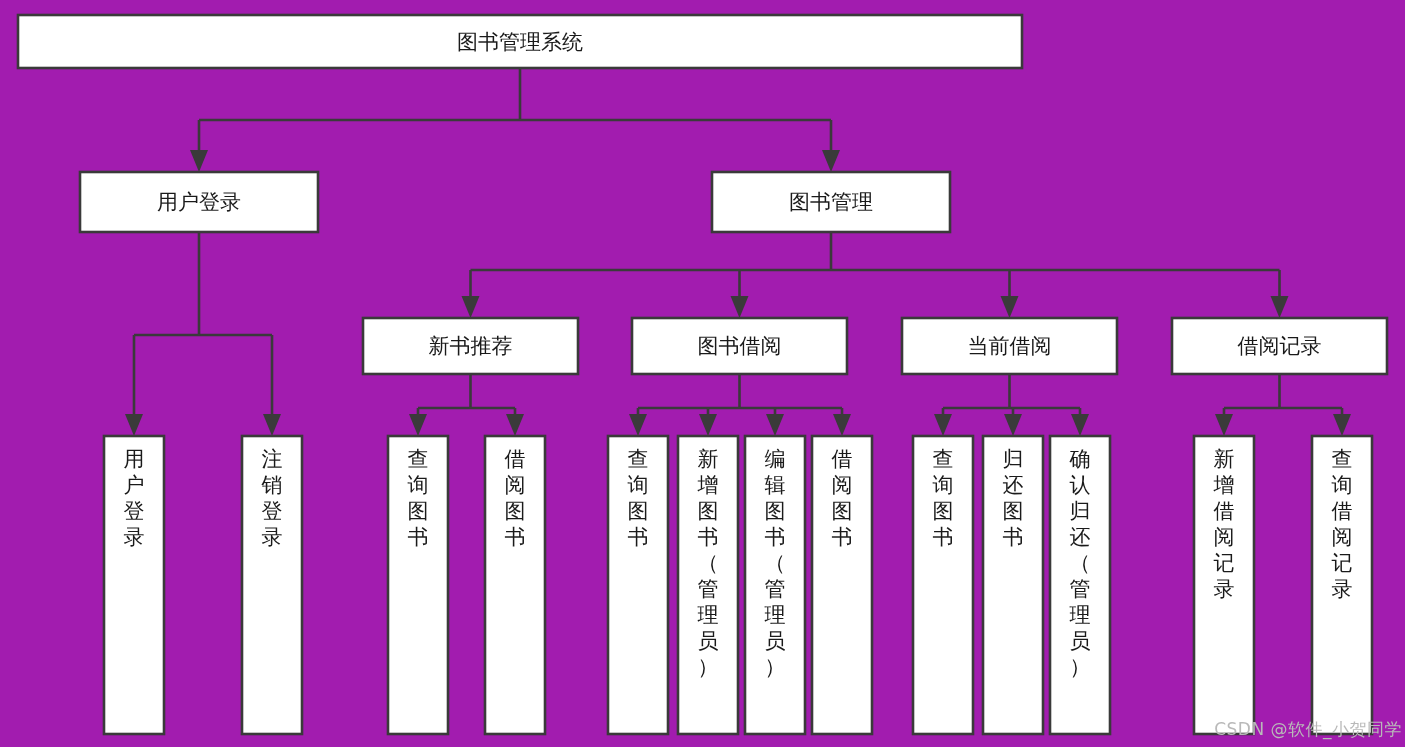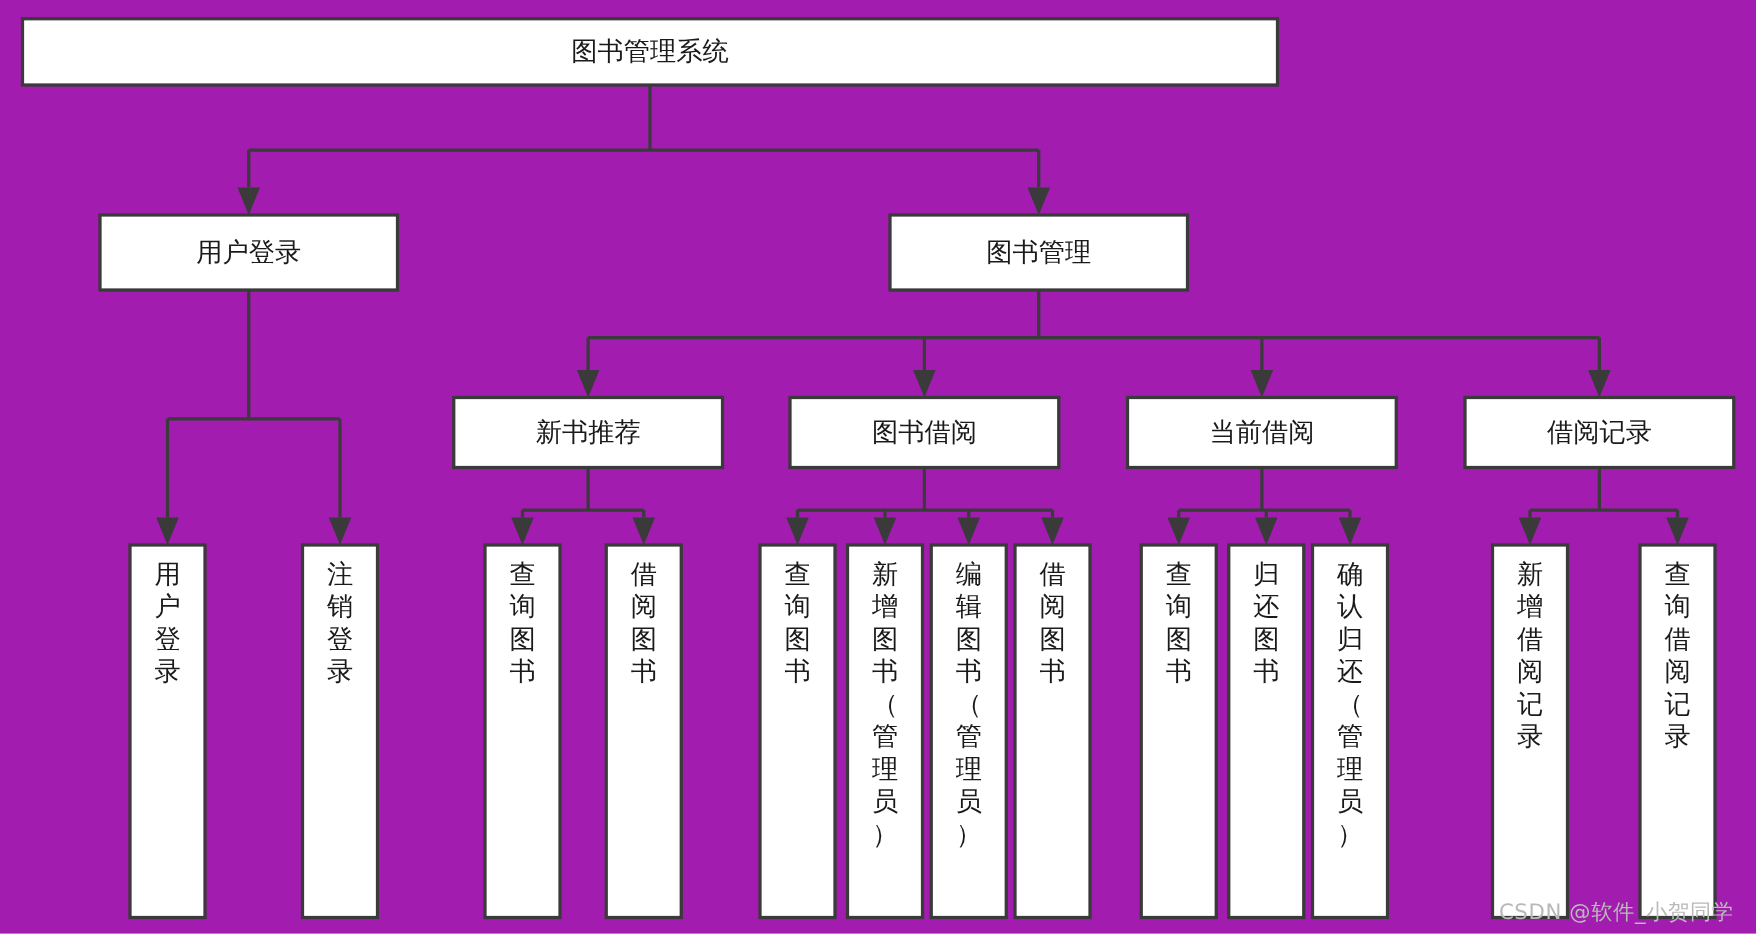--- a/index.html
+++ b/index.html
@@ -49,21 +49,21 @@
     dominant-baseline: middle;
   }
   .node-label-v {
     font-family: "DejaVu Sans", "Liberation Sans", sans-serif;
     font-size: 21px;
     fill: #1a1a1a;
     text-anchor: middle;
   }
   .watermark {
     position: absolute;
-    right: 18px;
+    right: 3px;
     bottom: 6px;
     font-family: "DejaVu Sans", "Liberation Sans", sans-serif;
     font-size: 17px;
     color: #b9b9b9;
     letter-spacing: 0.5px;
     white-space: nowrap;
     pointer-events: none;
   }
 </style>
 </head>

